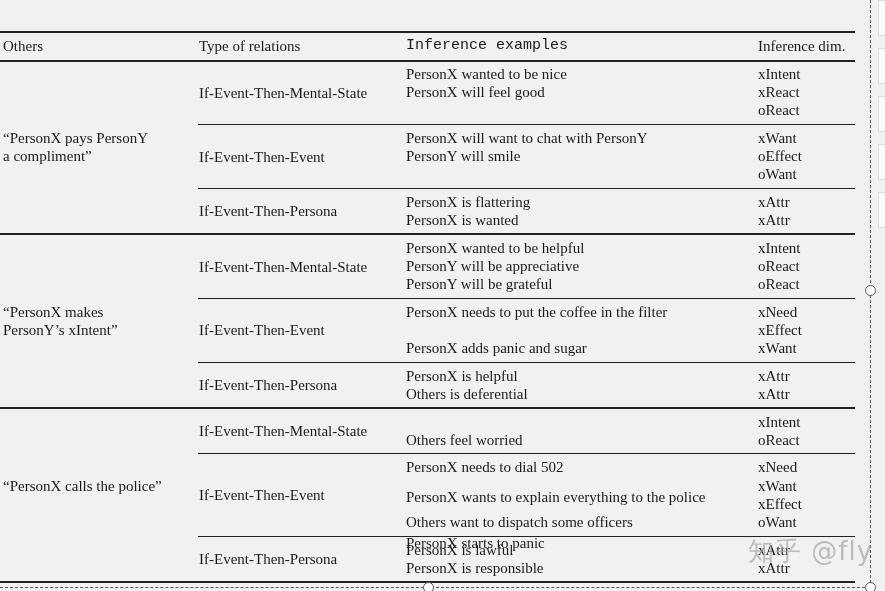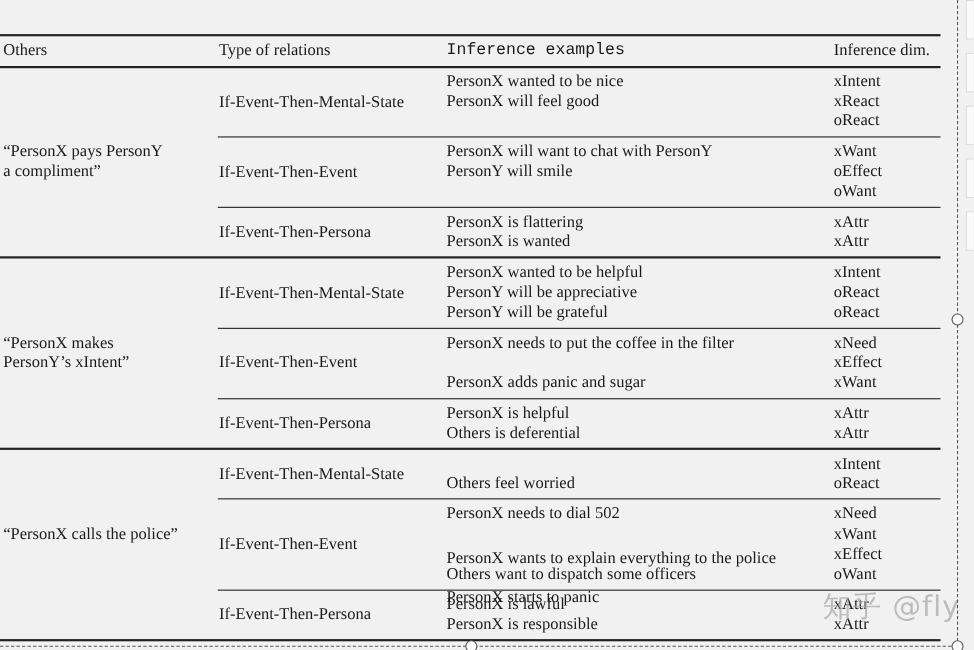--- a/index.html
+++ b/index.html
@@ -91,21 +91,21 @@
 
   <div class="txt" style="left:199px;top:422px;">If-Event-Then-Mental-State</div>
   <div class="txt" style="left:758px;top:413px;">xIntent</div>
   <div class="txt" style="left:406px;top:431px;">Others feel worried</div>
   <div class="txt" style="left:758px;top:431px;">oReact</div>
   <div class="rule" style="left:198px;top:453px;width:657px;height:1px;"></div>
 
   <div class="txt" style="left:199px;top:486px;">If-Event-Then-Event</div>
   <div class="txt" style="left:406px;top:458px;">PersonX needs to dial 502</div>
   <div class="txt" style="left:758px;top:458px;">xNeed</div>
-  <div class="txt" style="left:406px;top:499px;text-align:right;">PersonX wants to explain everything to the police</div>
+  <div class="txt" style="left:406px;top:488px;text-align:right;">PersonX wants to explain everything to the police</div>
   <div class="txt" style="left:758px;top:477px;">xWant</div>
   <div class="txt" style="left:406px;top:506px;margin-top:28px;">PersonX starts to panic</div>
   <div class="txt" style="left:758px;top:495px;">xEffect</div>
   <div class="txt" style="left:406px;top:513px;">Others want to dispatch some officers</div>
   <div class="txt" style="left:758px;top:513px;">oWant</div>
   <div class="rule" style="left:198px;top:536px;width:657px;height:1px;"></div>
 
   <div class="txt" style="left:199px;top:550px;">If-Event-Then-Persona</div>
   <div class="txt" style="left:406px;top:541px;">PersonX is lawful</div>
   <div class="txt" style="left:758px;top:541px;">xAttr</div>

